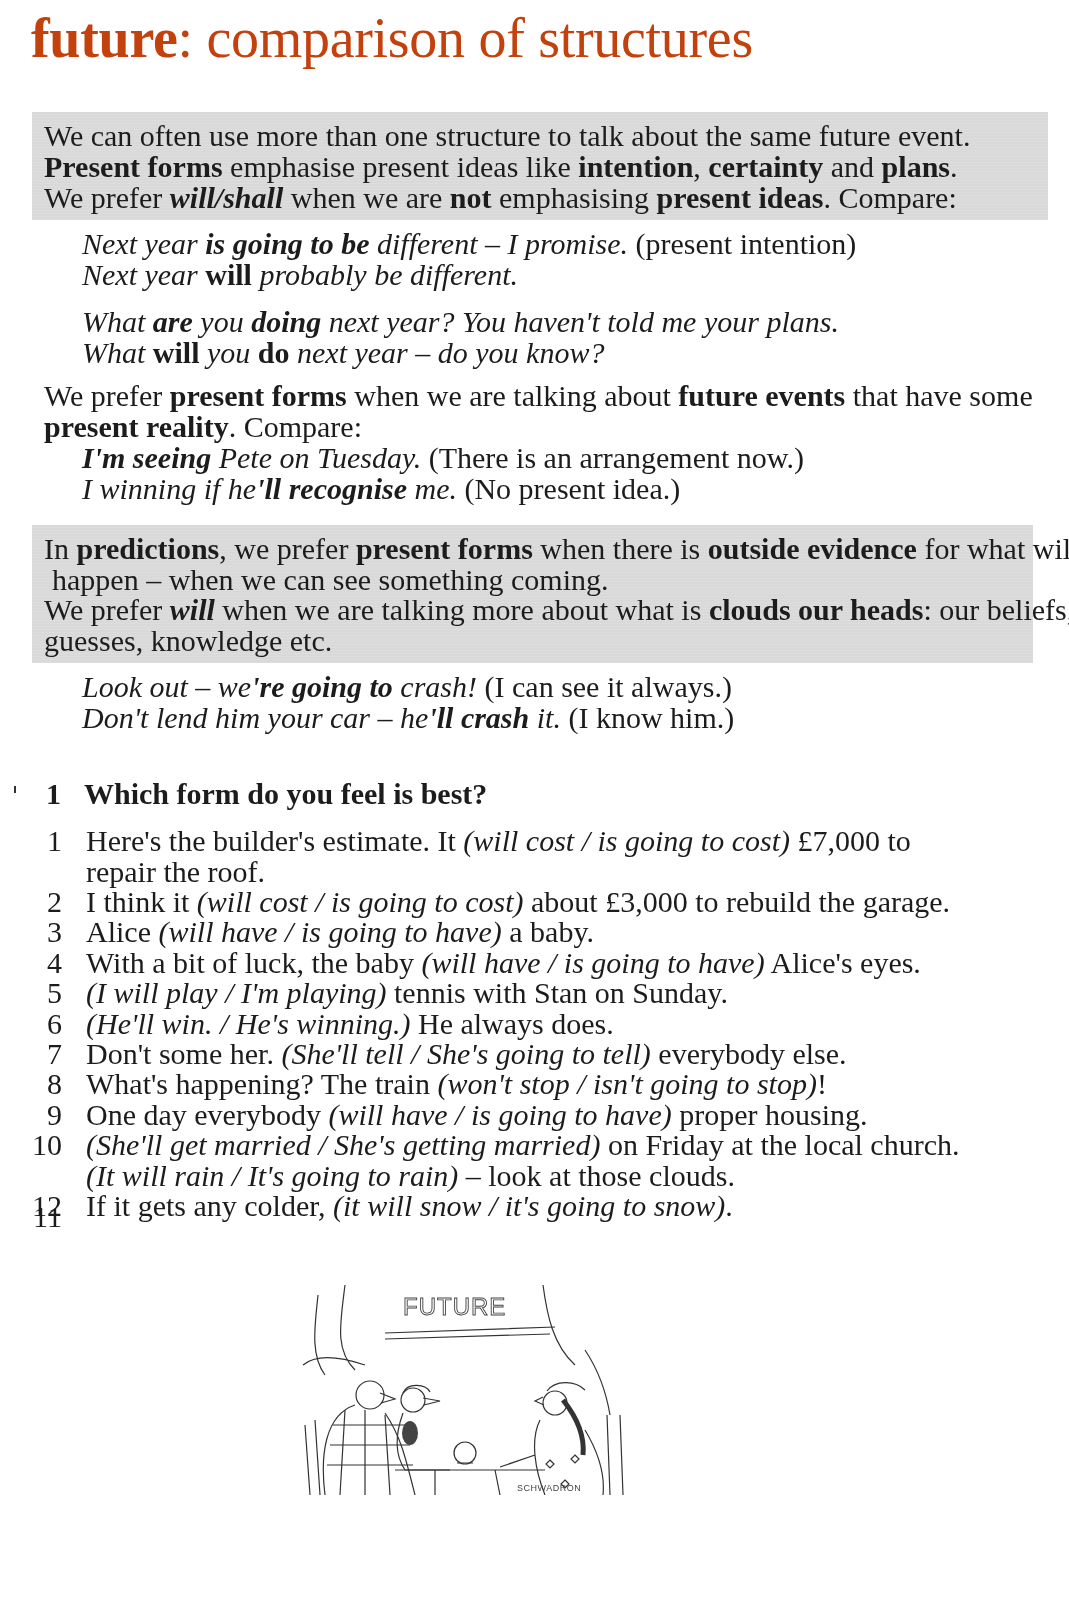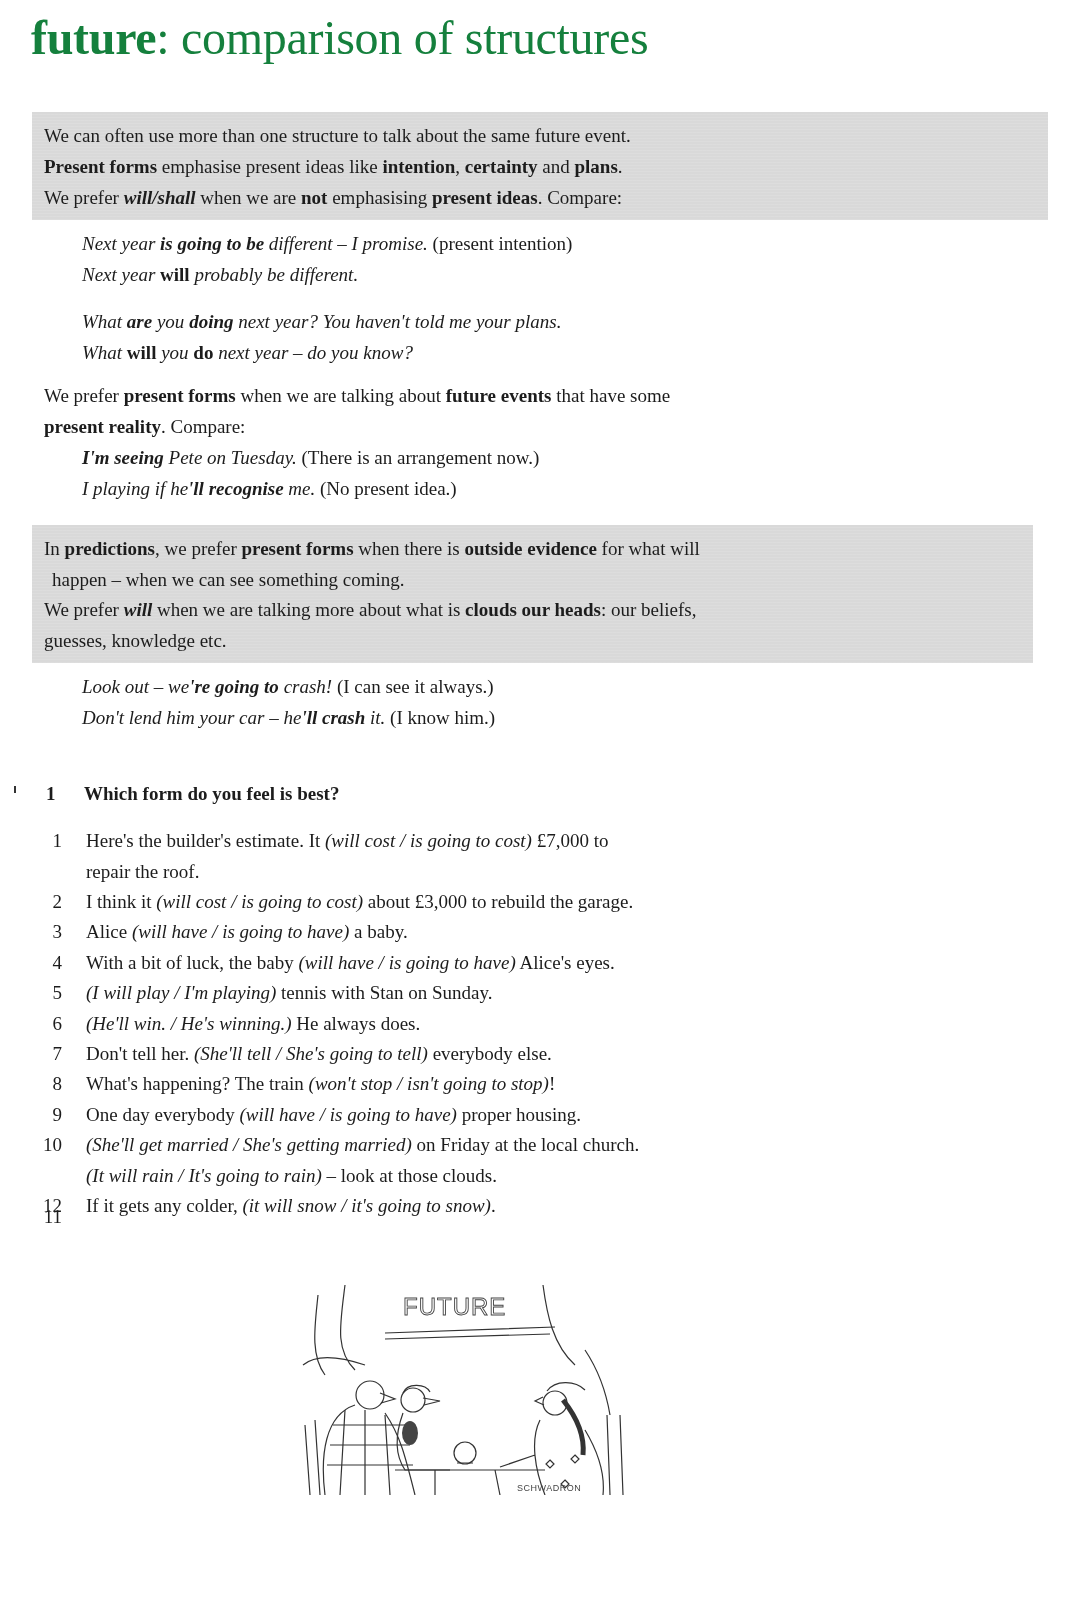--- a/index.html
+++ b/index.html
@@ -3,31 +3,31 @@
 <meta charset="utf-8">
 <style>
   html, body { margin: 0; padding: 0; background: #ffffff; }
   body {
     width: 1069px; height: 1600px; position: relative; overflow: hidden;
     font-family: "Liberation Serif", "DejaVu Serif", serif;
     color: #1a1a1a;
   }
   .title {
     position: absolute; left: 31px; top: 10px;
-    font-size: 48px; line-height: 56px; letter-spacing: -0.3px; color: #15803d;
+    font-size: 56px; line-height: 56px; letter-spacing: -0.3px; color: #c2410c;
   }
   .title .kw { font-weight: bold; }
   .box {
     position: absolute; background: #d9d9d9;
     background-image: repeating-linear-gradient(0deg, rgba(255,255,255,0.10) 0px, rgba(255,255,255,0.10) 1px, transparent 1px, transparent 3px);
   }
   .box1 { left: 32px; top: 112px; width: 1016px; height: 108px; }
   .box2 { left: 32px; top: 525px; width: 1001px; height: 138px; }
   .line {
-    position: absolute; font-size: 19px; line-height: 31px; white-space: nowrap; color: #1c1c1c;
+    position: absolute; font-size: 30px; line-height: 31px; white-space: nowrap; color: #1c1c1c;
   }
   .b { font-weight: bold; }
   .i { font-style: italic; }
   .bi { font-weight: bold; font-style: italic; }
   .ex .num { position: absolute; width: 30px; text-align: right; }
   .ex .txt { position: absolute; left: 86px; white-space: nowrap; }
   .cartoon { position: absolute; left: 285px; top: 1255px; width: 350px; height: 240px; }
   .mark { position: absolute; left: 14px; top: 786px; width: 2px; height: 7px; background: #333; }
 </style>
 </head>
@@ -41,21 +41,21 @@
 <div class="line" style="left:44px; top:182px;"><span>We prefer </span><span class="bi">will/shall</span><span> when we are </span><span class="b">not</span><span> emphasising </span><span class="b">present ideas</span><span>. Compare:</span></div>
 
 <div class="line" style="left:82px; top:228px;"><span class="i">Next year </span><span class="bi">is going to be</span><span class="i"> different – I promise.</span><span> (present intention)</span></div>
 <div class="line" style="left:82px; top:259px;"><span class="i">Next year </span><span class="b">will</span><span class="i"> probably be different.</span></div>
 <div class="line" style="left:82px; top:306px;"><span class="i">What </span><span class="bi">are</span><span class="i"> you </span><span class="bi">doing</span><span class="i"> next year? You haven't told me your plans.</span></div>
 <div class="line" style="left:82px; top:337px;"><span class="i">What </span><span class="b">will</span><span class="i"> you </span><span class="b">do</span><span class="i"> next year – do you know?</span></div>
 
 <div class="line" style="left:44px; top:380px;"><span>We prefer </span><span class="b">present forms</span><span> when we are talking about </span><span class="b">future events</span><span> that have some</span></div>
 <div class="line" style="left:44px; top:411px;"><span class="b">present reality</span><span>. Compare:</span></div>
 <div class="line" style="left:82px; top:442px;"><span class="bi">I'm seeing</span><span class="i"> Pete on Tuesday.</span><span> (There is an arrangement now.)</span></div>
-<div class="line" style="left:82px; top:473px;"><span class="i">I playing if he</span><span class="bi">'ll recognise</span><span class="i"> me.</span><span> (No present idea.)</span></div>
+<div class="line" style="left:82px; top:473px;"><span class="i">I winning if he</span><span class="bi">'ll recognise</span><span class="i"> me.</span><span> (No present idea.)</span></div>
 
 <div class="box box2"></div>
 <div class="line" style="left:44px; top:533px;"><span>In </span><span class="b">predictions</span><span>, we prefer </span><span class="b">present forms</span><span> when there is </span><span class="b">outside evidence</span><span> for what will</span></div>
 <div class="line" style="left:52px; top:564px;"><span>happen – when we can see something coming.</span></div>
 <div class="line" style="left:44px; top:594px;"><span>We prefer </span><span class="bi">will</span><span> when we are talking more about what is </span><span class="b">clouds our heads</span><span>: our beliefs,</span></div>
 <div class="line" style="left:44px; top:625px;"><span>guesses, knowledge etc.</span></div>
 
 <div class="line" style="left:82px; top:671px;"><span class="i">Look out – we</span><span class="bi">'re going to</span><span class="i"> crash!</span><span> (I can see it always.)</span></div>
 <div class="line" style="left:82px; top:702px;"><span class="i">Don't lend him your car – he</span><span class="bi">'ll crash</span><span class="i"> it.</span><span> (I know him.)</span></div>
 
@@ -71,21 +71,21 @@
     <div class="line txt" style="top: 886px;"><span>I think it </span><span class="i">(will cost / is going to cost)</span><span> about £3,000 to rebuild the garage.</span></div>
     <div class="line num" style="left: 32px; top: 916px;">3</div>
     <div class="line txt" style="top: 916px;"><span>Alice </span><span class="i">(will have / is going to have)</span><span> a baby.</span></div>
     <div class="line num" style="left: 32px; top: 947px;">4</div>
     <div class="line txt" style="top: 947px;"><span>With a bit of luck, the baby </span><span class="i">(will have / is going to have)</span><span> Alice's eyes.</span></div>
     <div class="line num" style="left: 32px; top: 977px;">5</div>
     <div class="line txt" style="top: 977px;"><span class="i">(I will play / I'm playing)</span><span> tennis with Stan on Sunday.</span></div>
     <div class="line num" style="left: 32px; top: 1008px;">6</div>
     <div class="line txt" style="top: 1008px;"><span class="i">(He'll win. / He's winning.)</span><span> He always does.</span></div>
     <div class="line num" style="left: 32px; top: 1038px;">7</div>
-    <div class="line txt" style="top: 1038px;"><span>Don't tell her. </span><span class="i">(She'll tell / She's going to tell)</span><span> everybody else.</span></div>
+    <div class="line txt" style="top: 1038px;"><span>Don't some her. </span><span class="i">(She'll tell / She's going to tell)</span><span> everybody else.</span></div>
     <div class="line num" style="left: 32px; top: 1068px;">8</div>
     <div class="line txt" style="top: 1068px;"><span>What's happening? The train </span><span class="i">(won't stop / isn't going to stop)</span><span>!</span></div>
     <div class="line num" style="left: 32px; top: 1099px;">9</div>
     <div class="line txt" style="top: 1099px;"><span>One day everybody </span><span class="i">(will have / is going to have)</span><span> proper housing.</span></div>
     <div class="line num" style="left: 32px; top: 1129px;">10</div>
     <div class="line txt" style="top: 1129px;"><span class="i">(She'll get married / She's getting married)</span><span> on Friday at the local church.</span></div>
     <div class="line num" style="left: 32px; top: 1160px; margin-top: 41px;">11</div>
     <div class="line txt" style="top: 1160px;"><span class="i">(It will rain / It's going to rain)</span><span> – look at those clouds.</span></div>
     <div class="line num" style="left: 32px; top: 1190px;">12</div>
     <div class="line txt" style="top: 1190px;"><span>If it gets any colder, </span><span class="i">(it will snow / it's going to snow)</span><span>.</span></div>

